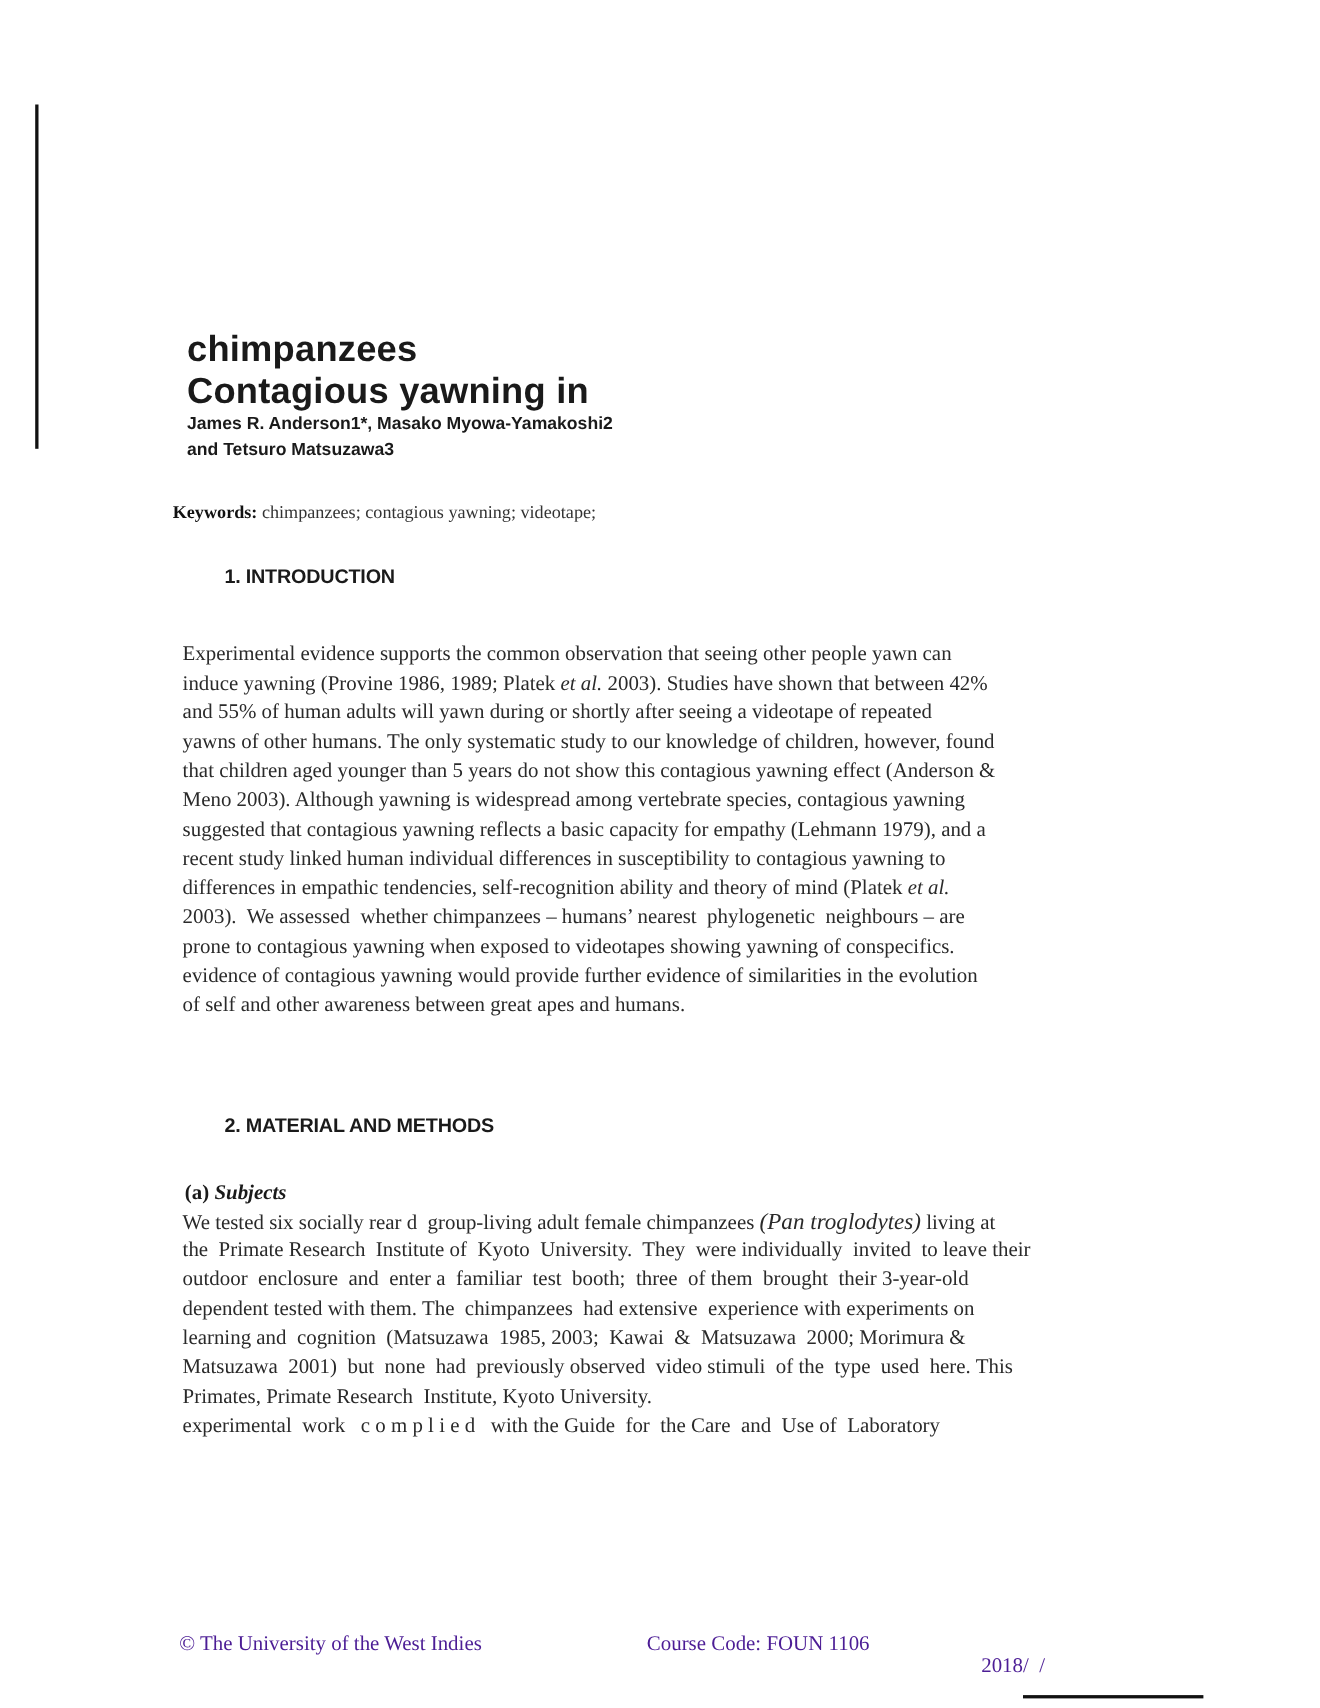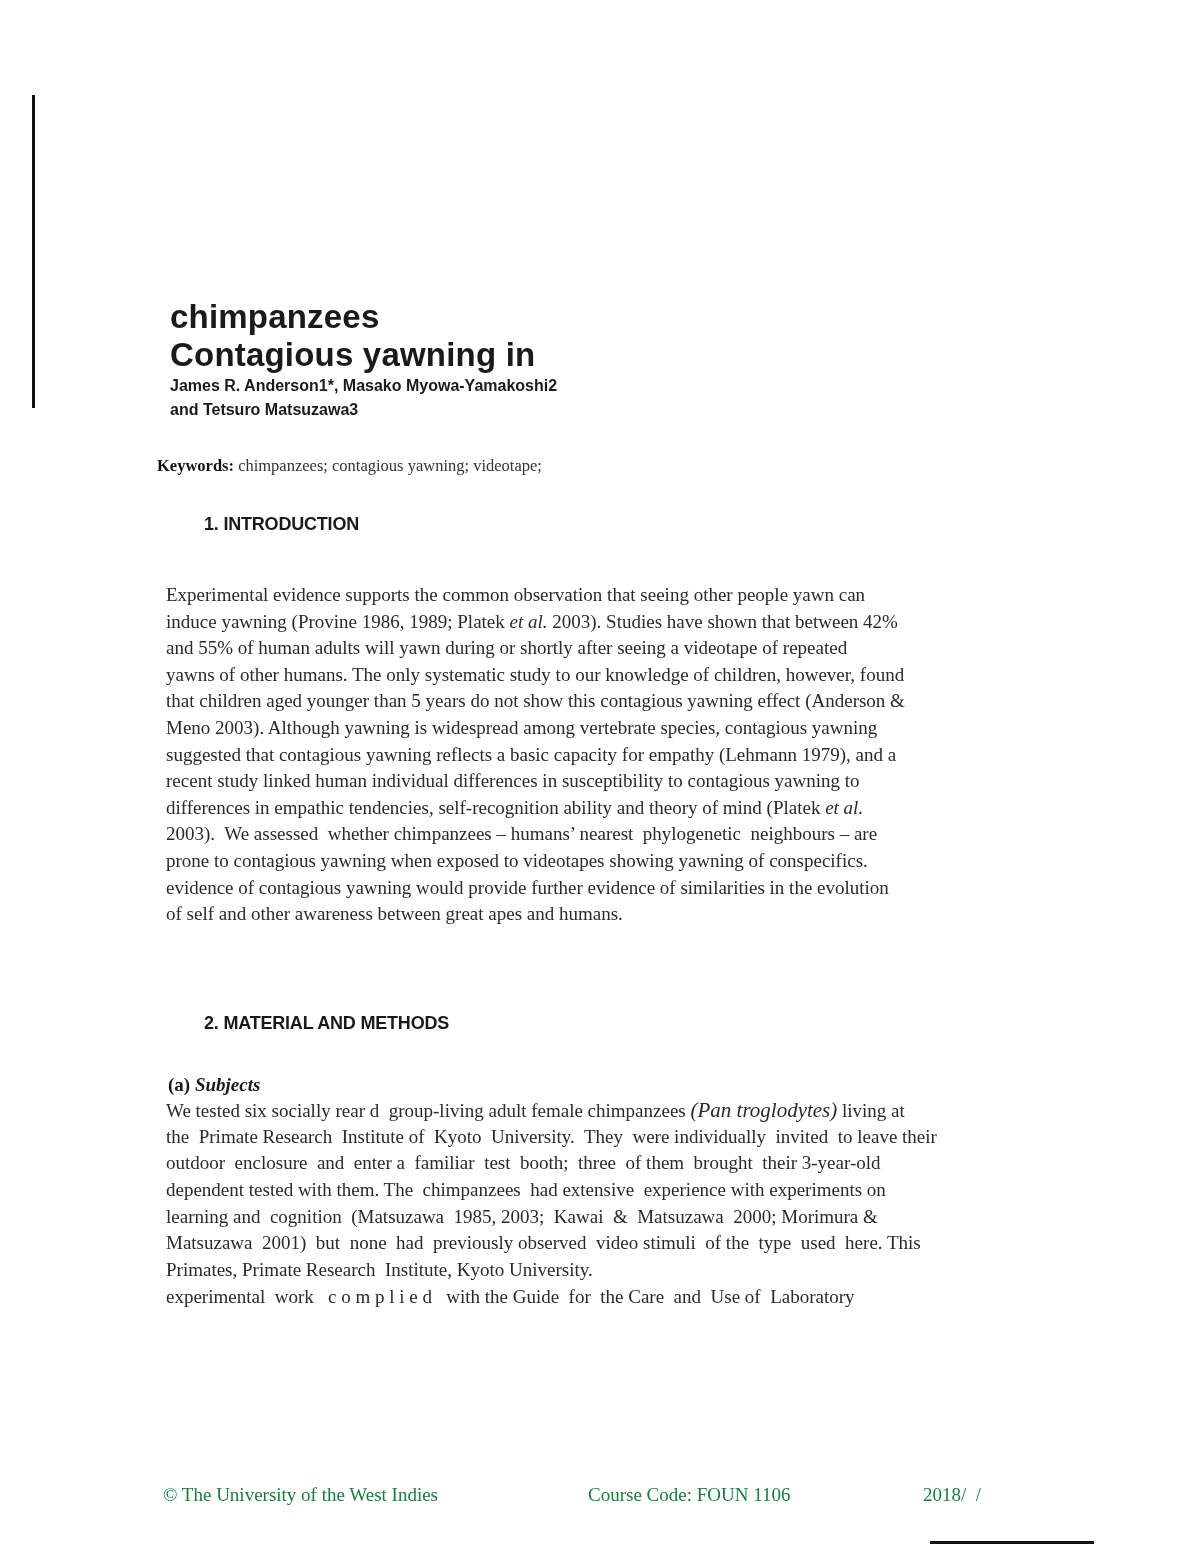--- a/index.html
+++ b/index.html
@@ -15,24 +15,24 @@
     .h-intro { left: 168px; top: 514px; }
     .h-methods { left: 168px; top: 1013px; }
     .subheading { left: 168px; top: 1054px; font-family: "Liberation Serif", serif; font-size: 19px; color: #1a1a1a; margin-top: 20px; }
     .subheading .sub-it { font-style: italic; font-weight: bold; }
     .subheading .sub-label { font-weight: bold; }
     .para { font-family: "Liberation Serif", serif; font-size: 19px; color: #2a2a2a; }
     .para .line { display: block; white-space: nowrap; height: 26.6px; line-height: 26.6px; }
     .para-intro { left: 166px; top: 582px; }
     .para-subjects { left: 166px; top: 1097px; }
     .para-subjects .line { height: 26.7px; line-height: 26.7px; }
-    .footer { font-family: "Liberation Serif", serif; font-size: 19px; color: #15803d; top: 1484px; }
+    .footer { font-family: "Liberation Serif", serif; font-size: 19px; color: #4c1d95; top: 1484px; }
     .footer-copy { left: 163px; }
     .footer-course { left: 588px; }
-    .footer-year { left: 923px; }
+    .footer-year { left: 892px; margin-top: 20px; }
     .footer-rule { left: 930px; top: 1541px; width: 164px; height: 3px; background: #111; }
     i { font-style: italic; }
   </style>
 </head>
 <body>
 
 <div class="abs margin-bar"></div>
 
 <div class="abs title-block">
   <div class="title-line">chimpanzees</div>

